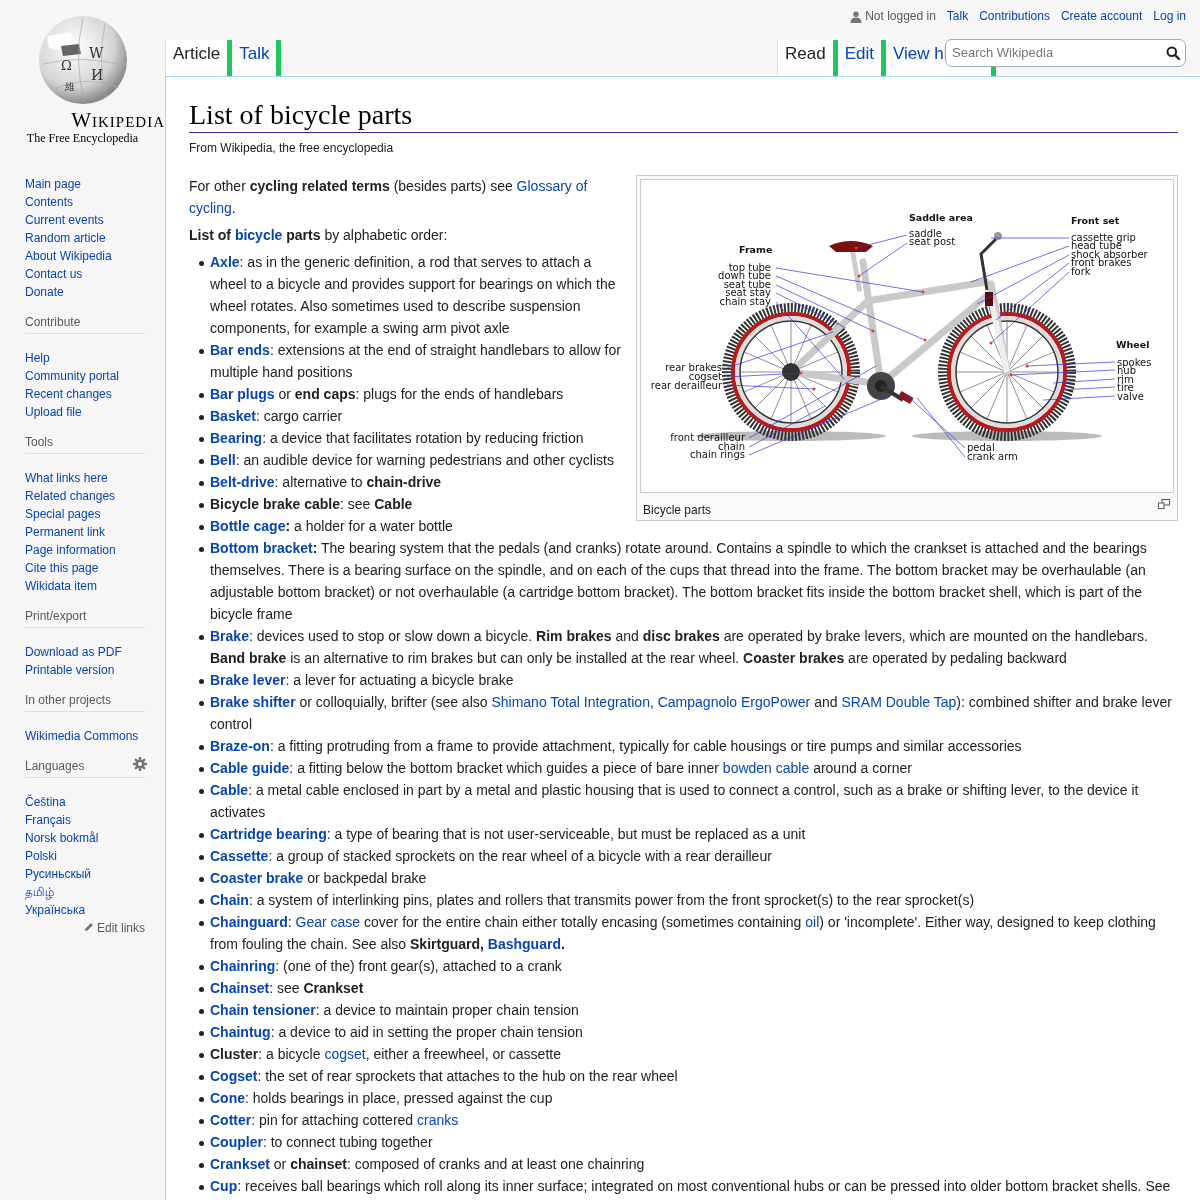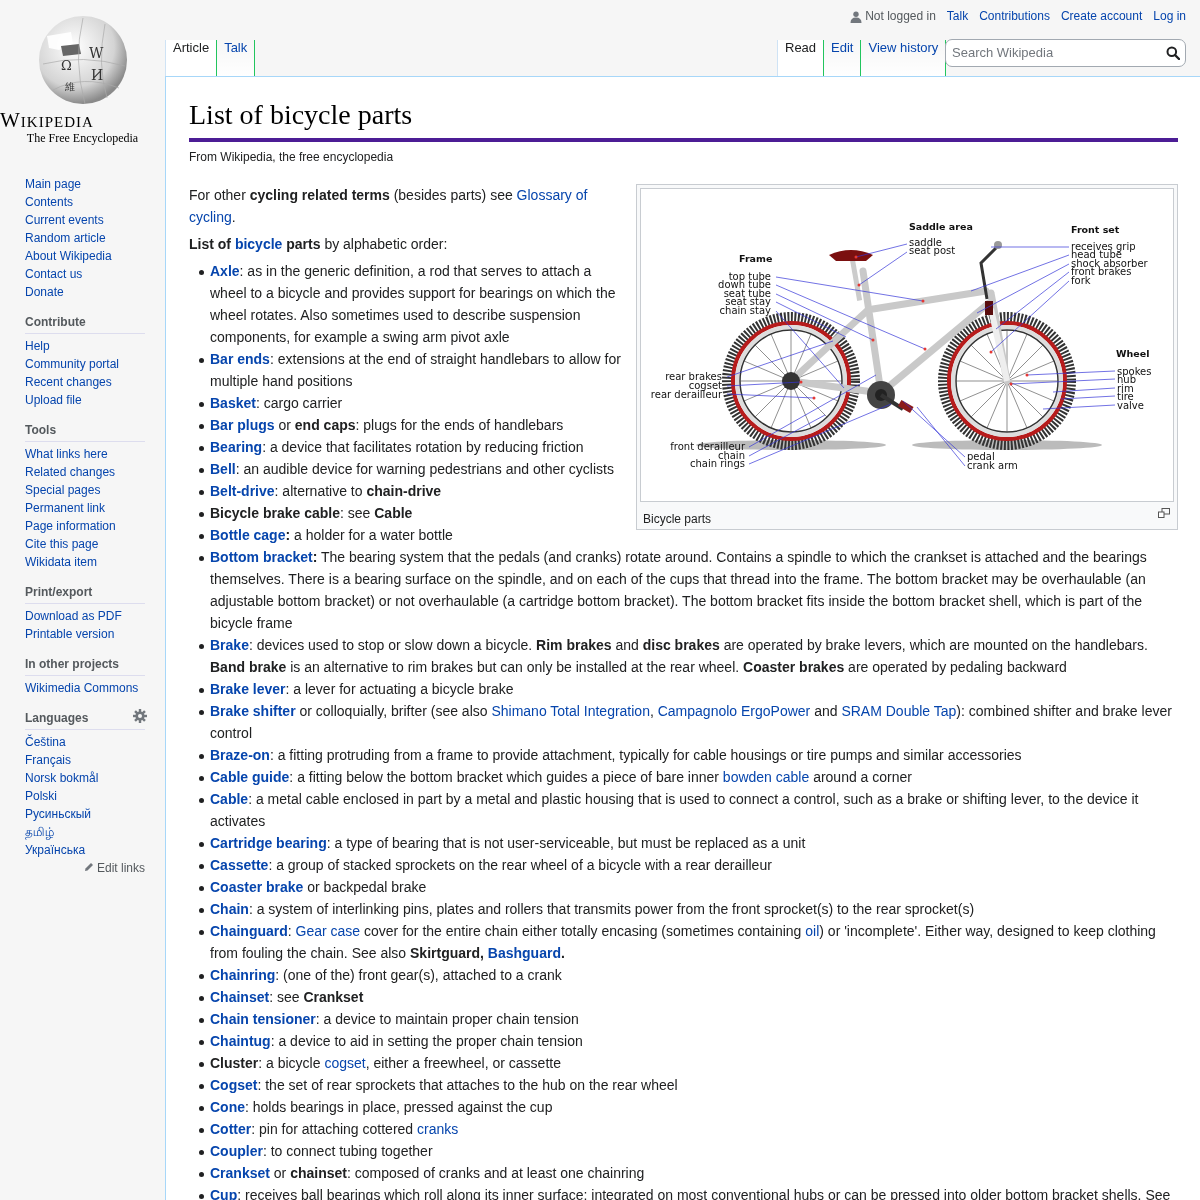--- a/index.html
+++ b/index.html
@@ -3,41 +3,41 @@
 <meta charset="utf-8">
 <style>
 *{box-sizing:border-box;margin:0;padding:0}
 html,body{width:1200px;height:1200px;overflow:hidden;background:#f6f6f6;font-family:"Liberation Sans",sans-serif;color:#202122}
 a,.lnk{color:#0645ad;text-decoration:none}
 #logo{position:absolute;left:0;top:0;width:165px;height:160px}
 #personal{position:absolute;top:9px;right:14px;font-size:12px;display:flex;gap:11px;align-items:center}
 #personal .nl{color:#54595d;display:flex;align-items:flex-end;gap:3px}
 #left-nav{position:absolute;left:165px;top:40px;height:36px;display:flex}
 #right-nav{position:absolute;left:777px;top:40px;height:36px;display:flex}
-.tab{height:36px;padding:0 7px;font-size:13px;display:flex;align-items:flex-start;padding-bottom:9px;background:linear-gradient(to bottom,rgba(167,215,249,0) 0,#fff 100%);border-right:1px solid #22c55e;}
+.tab{height:36px;padding:0 7px;font-size:17px;display:flex;align-items:center;padding-bottom:9px;background:linear-gradient(to bottom,rgba(167,215,249,0) 0,#fff 100%);border-right:5px solid #22c55e;}
 .tab.sel{background:#fff;color:#202122}
 .tab:first-child{border-left:1px solid #cfe3f5}
 #search{position:absolute;left:945px;top:39px;width:241px;height:28px;border:1px solid #a2a9b1;border-radius:7px;background:#fff;font-size:13px;color:#72777d;padding:5px 6px;}
 #search-btn{position:absolute;right:5px;top:6px;width:14px;height:14px}
 #content{position:absolute;left:165px;top:76px;width:1035px;height:1124px;background:#fff;border-top:1px solid #a7d7f9;border-left:1px solid #a7d7f9;padding:20px 22px 0 23px;}
-h1{font-family:"Liberation Serif",serif;font-weight:normal;font-size:28px;line-height:1.25;border-bottom:4px solid #4c1d95;padding-bottom:6px;margin-bottom:8px;color:#000}
+h1{font-family:"Liberation Serif",serif;font-weight:normal;font-size:28px;line-height:1.25;border-bottom:1px solid #4c1d95;padding-bottom:0;margin-bottom:8px;color:#000}
 #tagline{font-size:12px;margin-bottom:20px}
 .body{font-size:14px;line-height:22px}
 .body p{margin-bottom:5px}
 .body ul{list-style:none;margin-left:21px}
 .body li{position:relative;padding-left:0}
 .body li:before{content:"";position:absolute;left:-11px;top:10px;width:5px;height:5px;background:#202122;border-radius:50%}
 .b{font-weight:bold}
 #thumb{float:right;width:542px;margin:0 0 6px 14px;border:1px solid #c8ccd1;background:#f8f9fa;padding:3px}
 #thumb .img{width:534px;height:314px;background:#fff;border:1px solid #c8ccd1;position:relative;overflow:hidden}
 #thumb .cap{font-size:12px;padding:6px 3px 3px;position:relative;height:24px}
 #thumb .mag{position:absolute;right:4px;top:6px;width:12px;height:10px}
 #sidebar{position:absolute;left:0;top:160px;width:165px}
 .portal{margin:0 0 10px 25px;width:120px}
-.portal h3{font-size:12px;font-weight:bold;color:#54595d;padding:4px 0 4px;border-bottom:1px solid #dde;margin-bottom:3px;position:relative}
+.portal h3{font-size:12px;font-weight:normal;color:#54595d;padding:4px 0 4px;border-bottom:1px solid #dde;margin-bottom:15px;position:relative}
 .portal ul{list-style:none}
 .portal li{font-size:12px;line-height:14px;padding:2px 0}
 .gear{position:absolute;right:-2px;top:2px}
 .editlinks{font-size:12px;color:#54595d;text-align:right;margin-top:2px}
 .lbl{position:absolute;font-family:"DejaVu Sans",sans-serif;font-size:10px;line-height:8.5px;color:#111}
 .lbl.h{font-weight:bold;font-size:9.5px}
 </style>
 </head>
 <body>
 
@@ -57,21 +57,21 @@
         <path d="M10 50 Q50 40 92 52"></path>
         <path d="M20 76 Q50 60 86 74"></path>
         <path d="M50 4 Q40 46 52 90"></path>
         <path d="M72 10 Q64 50 74 84"></path>
       </g>
     <text x="28" y="56" font-family="DejaVu Serif" font-size="13" fill="#333">Ω</text>
     <text x="56" y="44" font-family="DejaVu Serif" font-size="14" fill="#333">W</text>
     <text x="58" y="66" font-family="DejaVu Serif" font-size="14" fill="#333">И</text>
     <text x="32" y="76" font-family="DejaVu Sans" font-size="10" fill="#333">維</text>
   </svg>
-  <div style="position:absolute;left:0;width:165px;top:108px;text-align:left;font-family:'Liberation Serif',serif;font-size:21px;letter-spacing:1px;font-variant:small-caps;color:#000;">Wikipedia</div>
+  <div style="position:absolute;left:0;width:165px;top:108px;text-align:right;font-family:'Liberation Serif',serif;font-size:21px;letter-spacing:1px;font-variant:small-caps;color:#000;">Wikipedia</div>
   <div style="position:absolute;left:0;width:165px;top:131px;text-align:center;font-family:'Liberation Serif',serif;font-size:12px;color:#000;">The Free Encyclopedia</div>
 </div>
 
 <div id="personal">
   <span class="nl">
     <svg width="12" height="12" viewBox="0 0 12 12">
         <circle cx="6" cy="3.2" r="2.7" fill="#72777d"></circle>
         <path d="M0.5 12 Q0.5 6.5 6 6.5 Q11.5 6.5 11.5 12Z" fill="#72777d"></path>
       </svg>
     <span>Not logged in</span>
@@ -234,21 +234,21 @@
           <path d="M240 206 L262 220" stroke="#333" stroke-width="4"></path>
           <rect x="258" y="214" width="14" height="7" fill="#8b1a1a" transform="rotate(30 265 217)"></rect>
           <circle cx="150" cy="192" r="9" fill="#333"></circle>
         </svg>
 
         <div class="lbl h" style="left:268px;top:34px">Saddle area</div>
         <div class="lbl" style="left:268px;top:50px">saddle</div>
         <div class="lbl" style="left:268px;top:58px">seat post</div>
 
         <div class="lbl h" style="left:430px;top:37px">Front set</div>
-        <div class="lbl" style="left:430px;top:54px">receives grip</div>
+        <div class="lbl" style="left:430px;top:54px">cassette grip</div>
         <div class="lbl" style="left:430px;top:62px">head tube</div>
         <div class="lbl" style="left:430px;top:71px">shock absorber</div>
         <div class="lbl" style="left:430px;top:79px">front brakes</div>
         <div class="lbl" style="left:430px;top:88px">fork</div>
 
         <div class="lbl h" style="left:98px;top:66px">Frame</div>
         <div class="lbl" style="right:402px;top:84px;text-align:right">top tube</div>
         <div class="lbl" style="right:402px;top:92px">down tube</div>
         <div class="lbl" style="right:402px;top:101px">seat tube</div>
         <div class="lbl" style="right:402px;top:109px">seat stay</div>
@@ -307,22 +307,22 @@
 
     <p>
       <span>For other </span><span class="b">cycling related terms</span><span> (besides parts) see </span><a>Glossary of cycling</a><span>.</span>
     </p>
     <p>
       <span class="b">List of </span><a class="b">bicycle</a><span class="b"> parts</span><span> by alphabetic order:</span>
     </p>
     <ul id="parts-list">
         <li><a class="b">Axle</a><span>: as in the generic definition, a rod that serves to attach a wheel to a bicycle and provides support for bearings on which the wheel rotates. Also sometimes used to describe suspension components, for example a swing arm pivot axle</span></li>
         <li><a class="b">Bar ends</a><span>: extensions at the end of straight handlebars to allow for multiple hand positions</span></li>
+        <li><a class="b">Bar plugs</a><span> or </span><span class="b">end caps</span><span>: plugs for the ends of handlebars</span></li>
         <li><a class="b">Basket</a><span>: cargo carrier</span></li>
-        <li><a class="b">Bar plugs</a><span> or </span><span class="b">end caps</span><span>: plugs for the ends of handlebars</span></li>
         <li><a class="b">Bearing</a><span>: a device that facilitates rotation by reducing friction</span></li>
         <li><a class="b">Bell</a><span>: an audible device for warning pedestrians and other cyclists</span></li>
         <li><a class="b">Belt-drive</a><span>: alternative to </span><span class="b">chain-drive</span></li>
         <li><span class="b">Bicycle brake cable</span><span>: see </span><span class="b">Cable</span></li>
         <li><a class="b">Bottle cage</a><span class="b">:</span><span> a holder for a water bottle</span></li>
         <li><a class="b">Bottom bracket</a><span class="b">:</span><span> The bearing system that the pedals (and cranks) rotate around. Contains a spindle to which the crankset is attached and the bearings themselves. There is a bearing surface on the spindle, and on each of the cups that thread into the frame. The bottom bracket may be overhaulable (an adjustable bottom bracket) or not overhaulable (a cartridge bottom bracket). The bottom bracket fits inside the bottom bracket shell, which is part of the bicycle frame</span></li>
         <li><a class="b">Brake</a><span>: devices used to stop or slow down a bicycle. </span><span class="b">Rim brakes</span><span> and </span><span class="b">disc brakes</span><span> are operated by brake levers, which are mounted on the handlebars. </span><span class="b">Band brake</span><span> is an alternative to rim brakes but can only be installed at the rear wheel. </span><span class="b">Coaster brakes</span><span> are operated by pedaling backward</span></li>
         <li><a class="b">Brake lever</a><span>: a lever for actuating a bicycle brake</span></li>
         <li><a class="b">Brake shifter</a><span> or colloquially, brifter (see also </span><a>Shimano Total Integration</a><span>, </span><a>Campagnolo ErgoPower</a><span> and </span><a>SRAM Double Tap</a><span>): combined shifter and brake lever control</span></li>
         <li><a class="b">Braze-on</a><span>: a fitting protruding from a frame to provide attachment, typically for cable housings or tire pumps and similar accessories</span></li>

